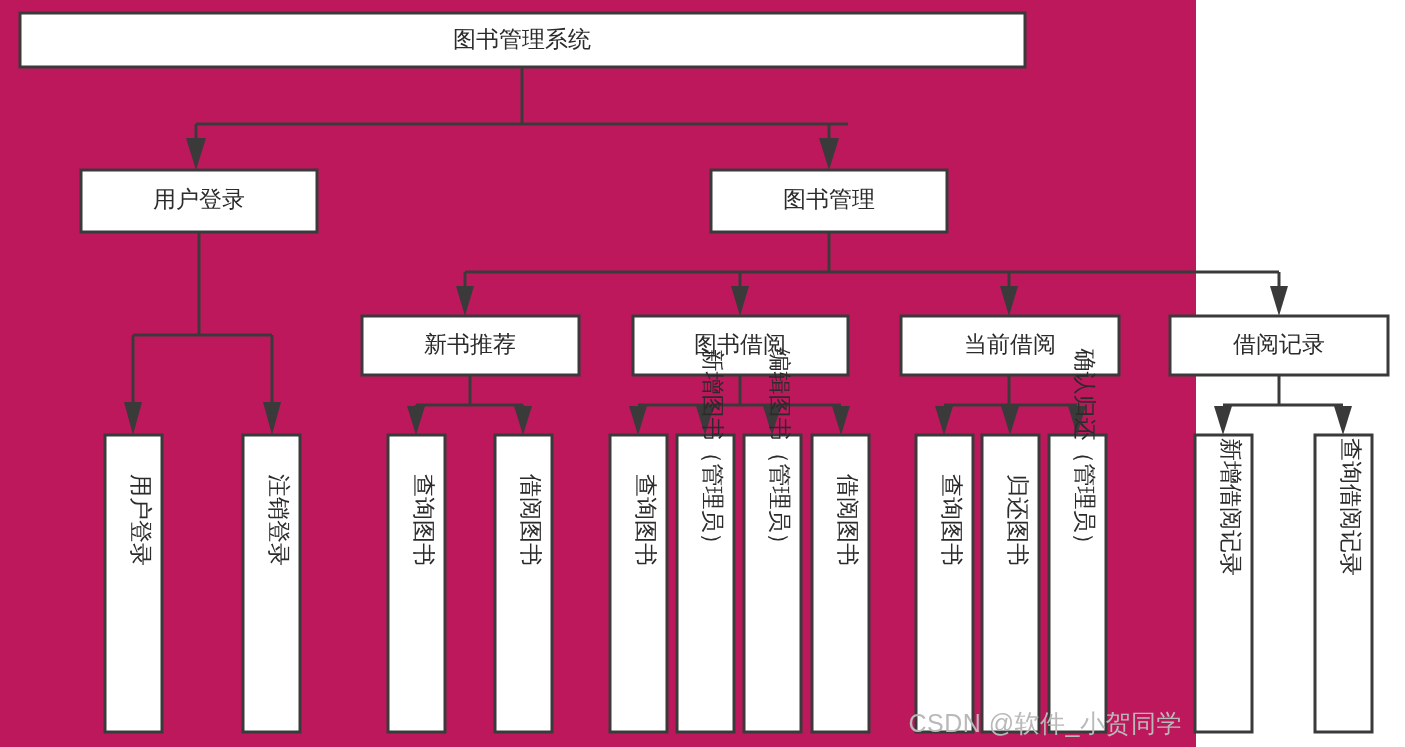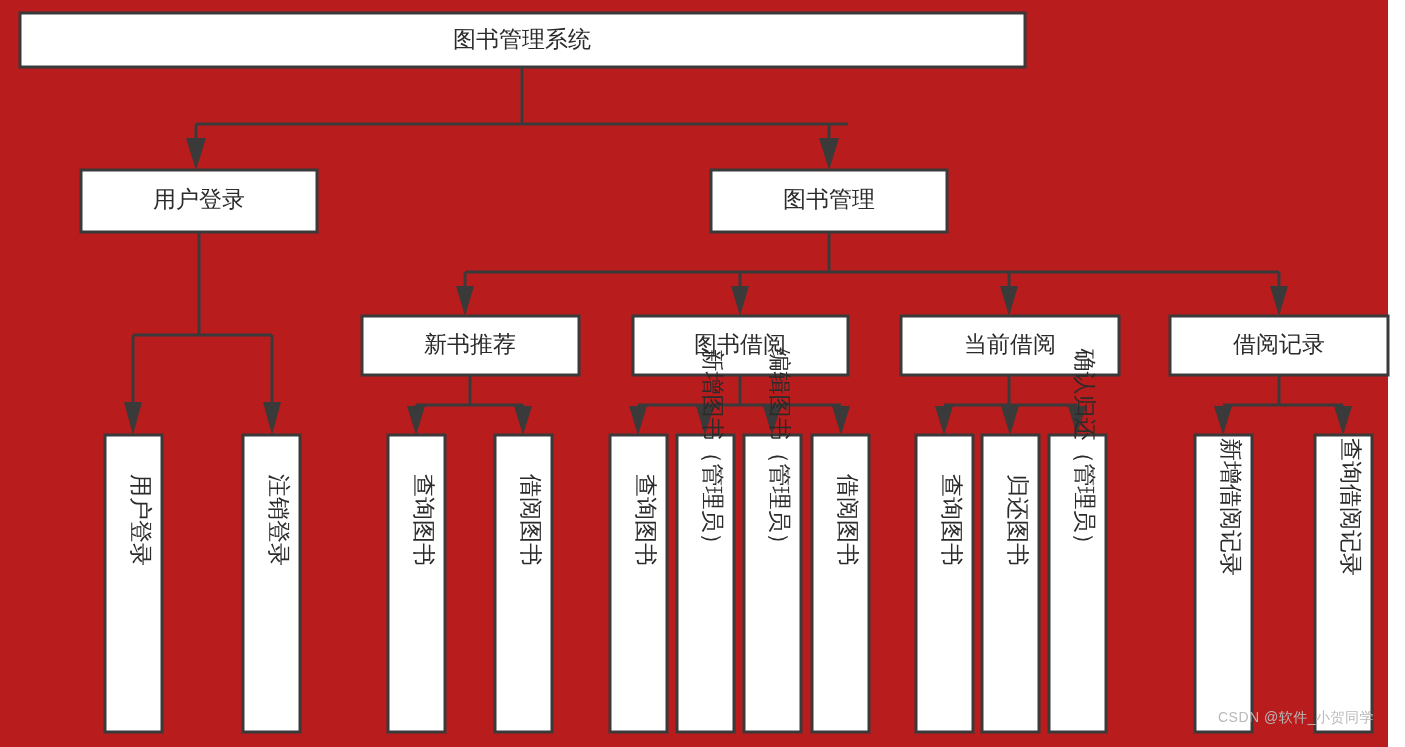--- a/index.html
+++ b/index.html
@@ -8,23 +8,23 @@
     background: #ffffff;
   }
   body {
     width: 1405px;
     height: 747px;
     font-family: "Liberation Sans", "DejaVu Sans", sans-serif;
     overflow: hidden;
   }
   #diagram-root {
     position: relative;
-    width: 1388px;
+    width: 1196px;
     height: 747px;
-    background: #b91c1c;
+    background: #be185d;
     text-decoration: underline;
   }
   svg.diagram-canvas {
     position: absolute;
     top: 0;
     left: 0;
     width: 1405px;
     height: 747px;
   }
   .node-box {
@@ -51,23 +51,23 @@
   }
   .node-label-v {
     font-family: "Liberation Sans", "DejaVu Sans", sans-serif;
     font-size: 23px;
     fill: #2b2b2b;
     text-anchor: middle;
   }
   .watermark-text {
     position: absolute;
     right: 14px;
-    bottom: 20px;
-    font-family: "Liberation Sans", "DejaVu Sans", sans-serif;
-    font-size: 14px;
+    bottom: 7px;
+    font-family: "Liberation Sans", "DejaVu Sans", sans-serif;
+    font-size: 25px;
     color: #b9b9b9;
     white-space: nowrap;
     letter-spacing: 0.5px;
   }
 </style>
 </head>
 <body>
 
 <div id="diagram-root">
 

